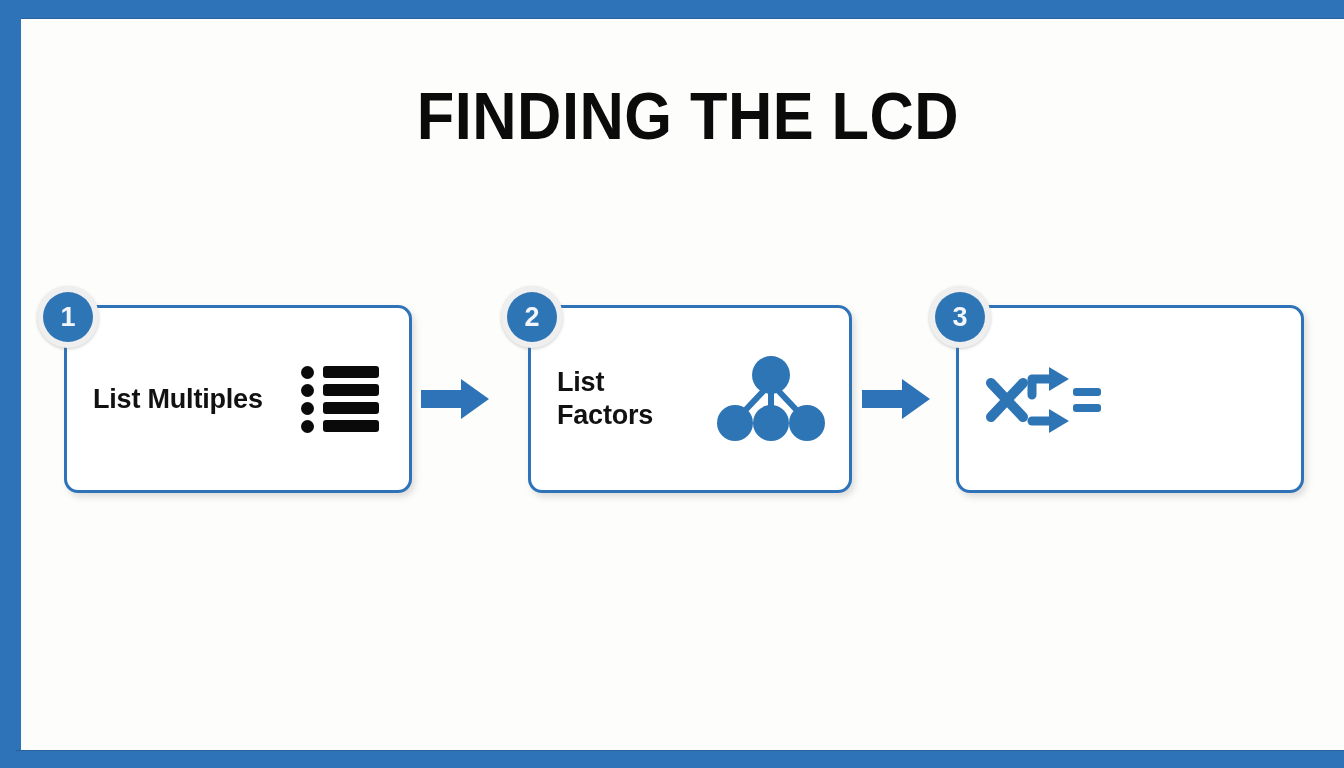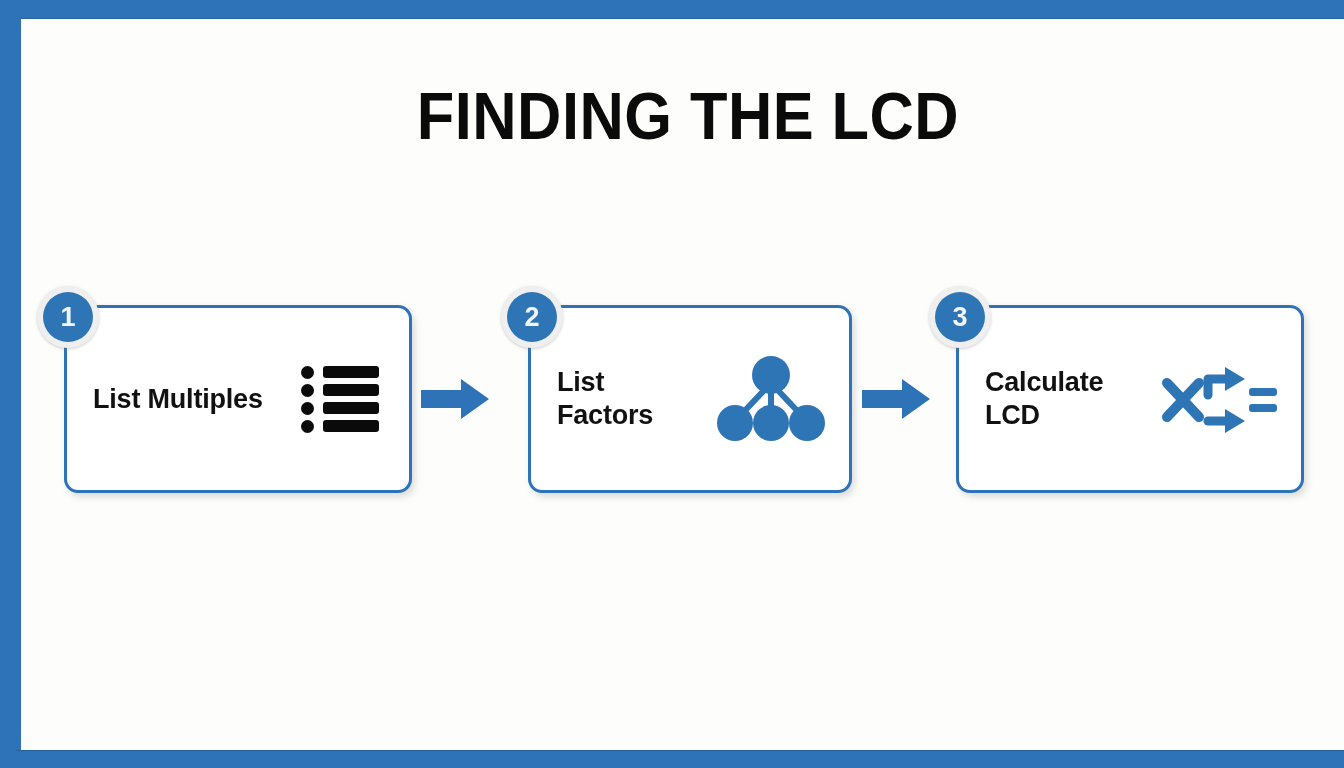--- a/index.html
+++ b/index.html
@@ -258,22 +258,20 @@
     </div>
 
     <div class="connector conn-2">
       <svg width="70" height="44" viewBox="0 0 70 44">
         <polygon points="0,13 40,13 40,2 68,22 40,42 40,31 0,31" fill="#2e73b8"></polygon>
       </svg>
     </div>
 
     <div class="card card-3">
       <div class="card-body">
-        <div class="card-label">Calculate
-LCD</div>
         <div class="icon-wrap">
           <svg width="118" height="80" viewBox="0 0 118 80">
 
             <line x1="6" y1="24" x2="38" y2="58" stroke="#2e75b6" stroke-width="10" stroke-linecap="round"></line>
             <line x1="38" y1="24" x2="6" y2="58" stroke="#2e75b6" stroke-width="10" stroke-linecap="round"></line>
 
             <path d="M47,36 L47,20 L68,20" stroke="#2e75b6" stroke-width="9" fill="none" stroke-linecap="round" stroke-linejoin="round"></path>
             <polygon points="64,8 84,20 64,32" fill="#2e75b6"></polygon>
 
             <line x1="47" y1="62" x2="68" y2="62" stroke="#2e75b6" stroke-width="9" stroke-linecap="round"></line>

